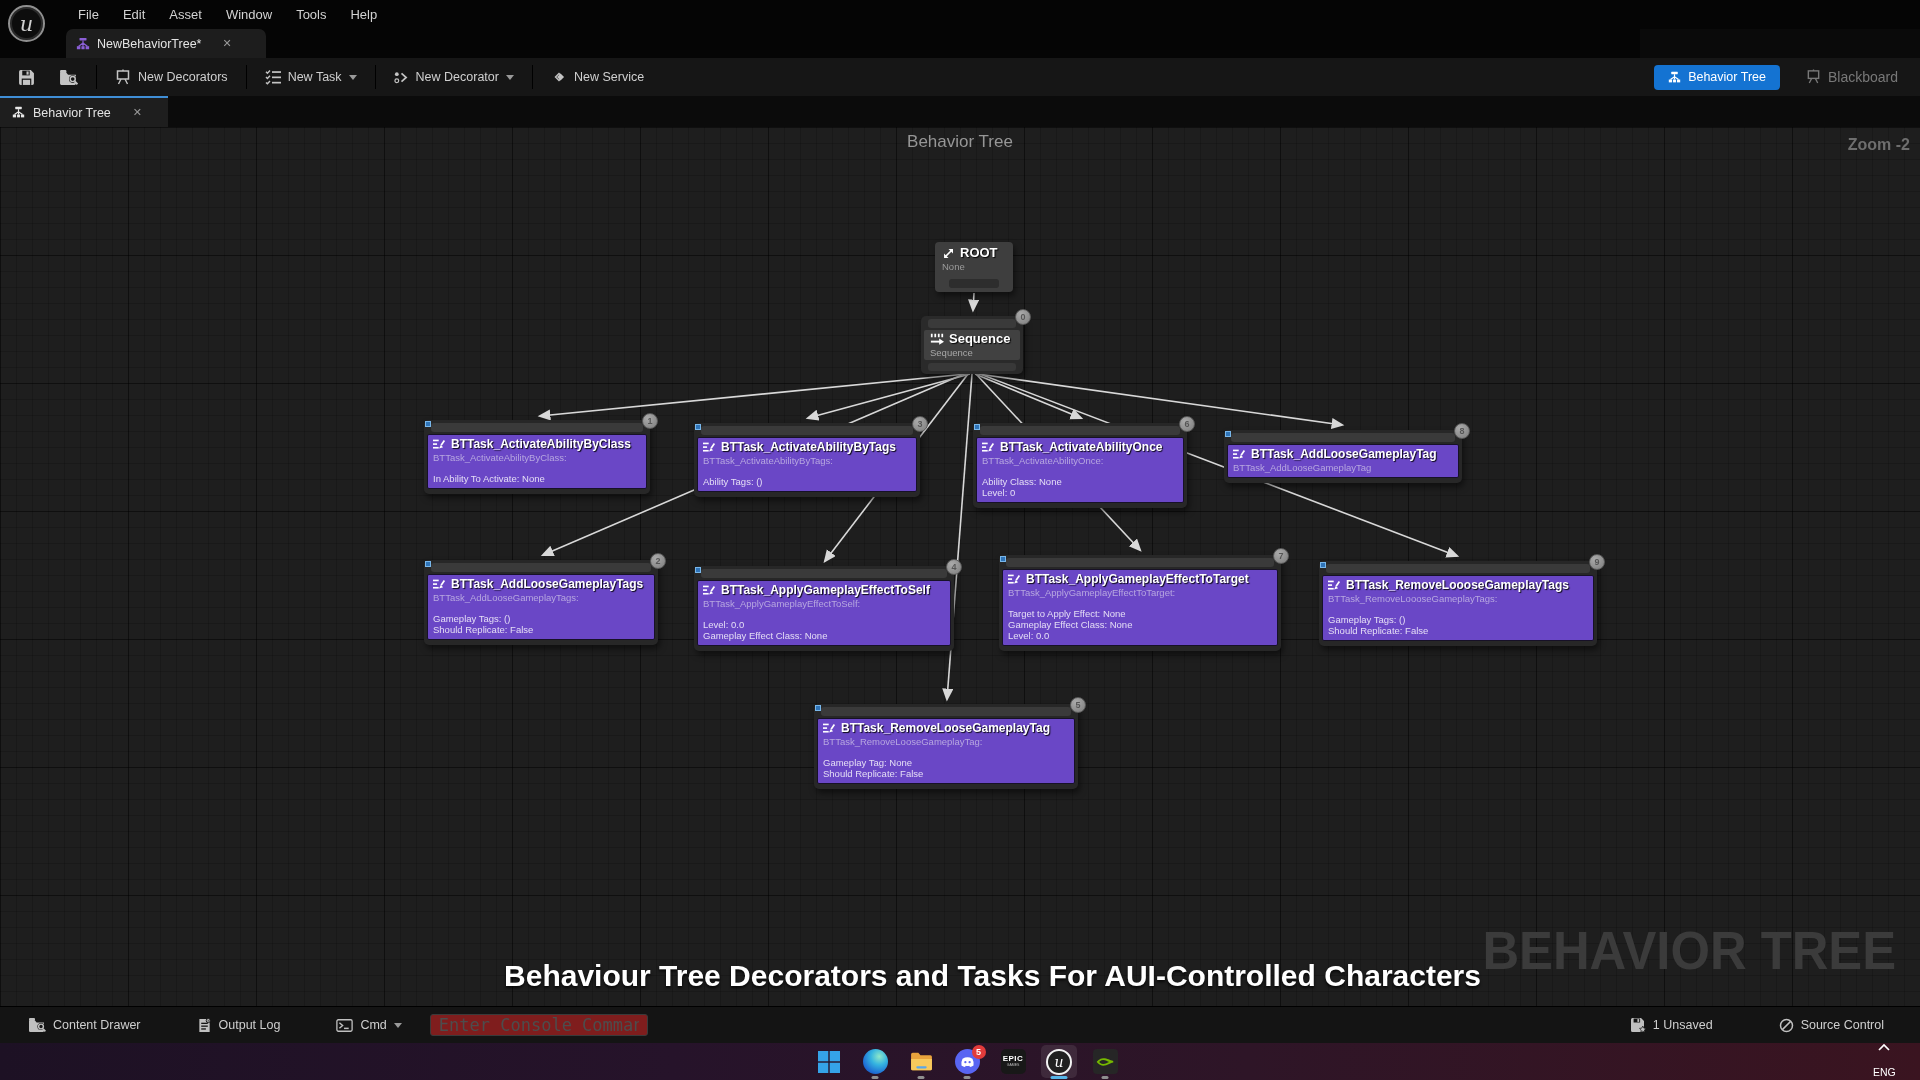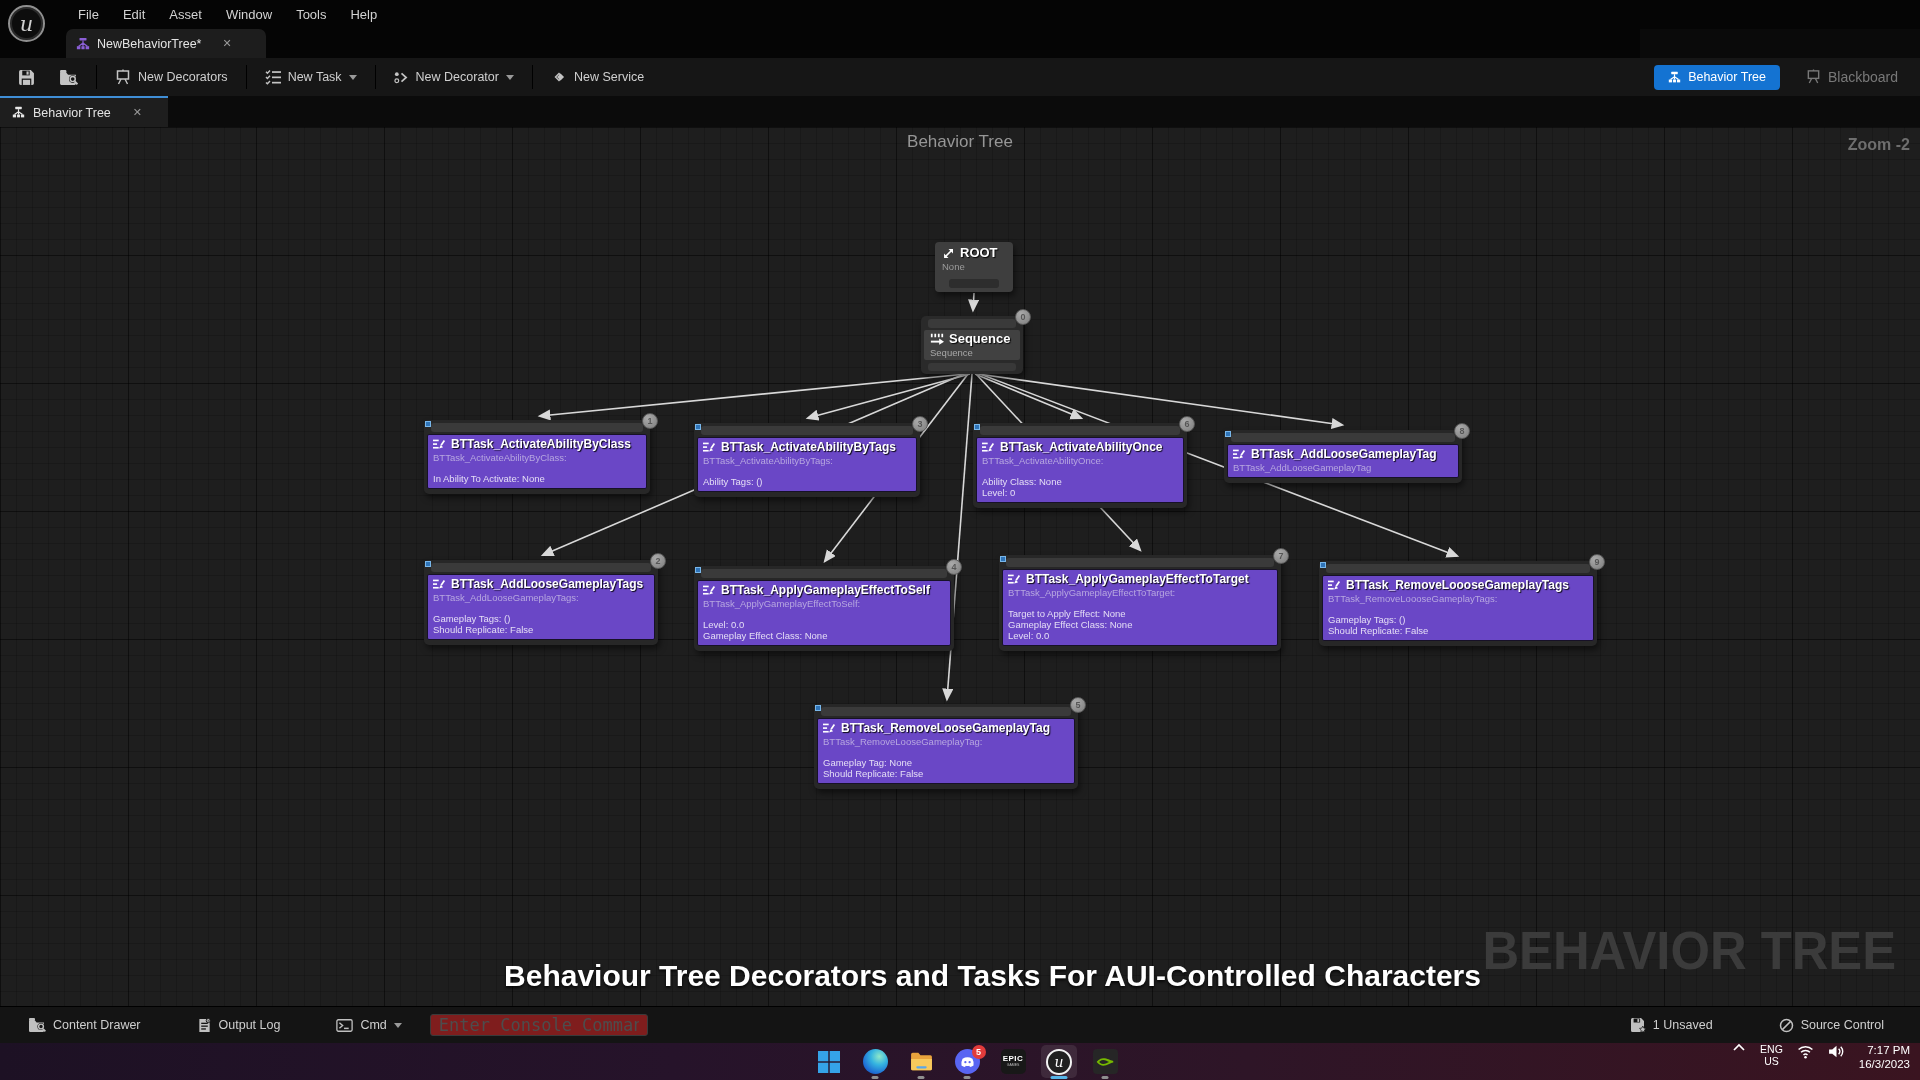--- a/index.html
+++ b/index.html
@@ -107,21 +107,21 @@
   #icon-discord { background:#5865F2; position:relative; display:flex; align-items:center; justify-content:center; }
   .disc-badge { position:absolute; top:-4px; right:-6px; background:#e23b3b; color:#fff; font-size:9px; font-weight:bold;
                 width:14px; height:14px; border-radius:50%; display:flex; align-items:center; justify-content:center; }
   #icon-epic { width:25px; height:25px; background:#181818; border-radius:5px; color:#fff; display:flex; flex-direction:column;
                align-items:center; justify-content:center; line-height:1; }
   #icon-epic .e1 { font-size:8px; font-weight:bold; letter-spacing:.5px; }
   #icon-epic .e2 { font-size:3.5px; color:#bdbdbd; margin-top:1px; }
   #icon-ue { width:26px; height:26px; background:#0a0a0a; border-radius:50%; border:2px solid #f2f2f2; color:#fff;
              display:flex; align-items:center; justify-content:center; font-family:"DejaVu Serif", serif; font-style:italic; font-size:14px; }
   #icon-nvidia { width:25px; height:25px; background:#262626; border-radius:4px; display:flex; align-items:center; justify-content:center; }
-  #tray { position:absolute; right:10px; top:0; height:37px; display:flex; align-items:flex-start; gap:14px; color:#fff; }
+  #tray { position:absolute; right:10px; top:0; height:37px; display:flex; align-items:center; gap:14px; color:#fff;flex-direction:column; }
   #tray-lang { font-size:10.5px; line-height:12px; text-align:center; }
   #tray-clock { font-size:11.5px; line-height:14px; text-align:right; }
 
   .ico { display:inline-block; }
   svg { overflow:visible; }
 </style>
 </head>
 <body>
 
 <svg width="0" height="0" style="position:absolute">

